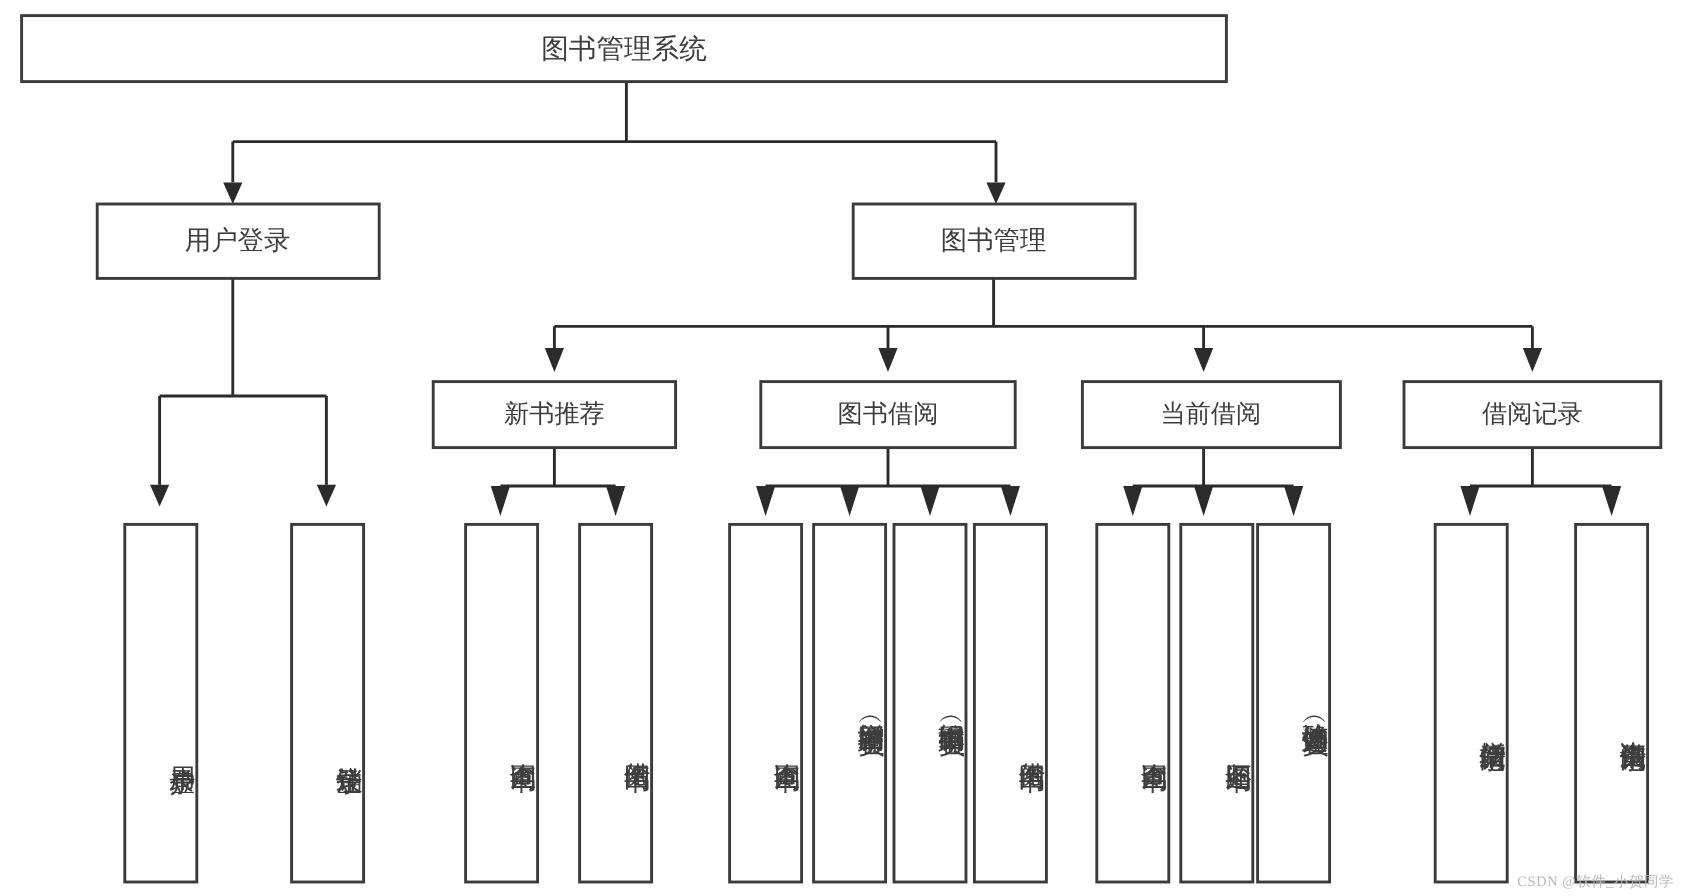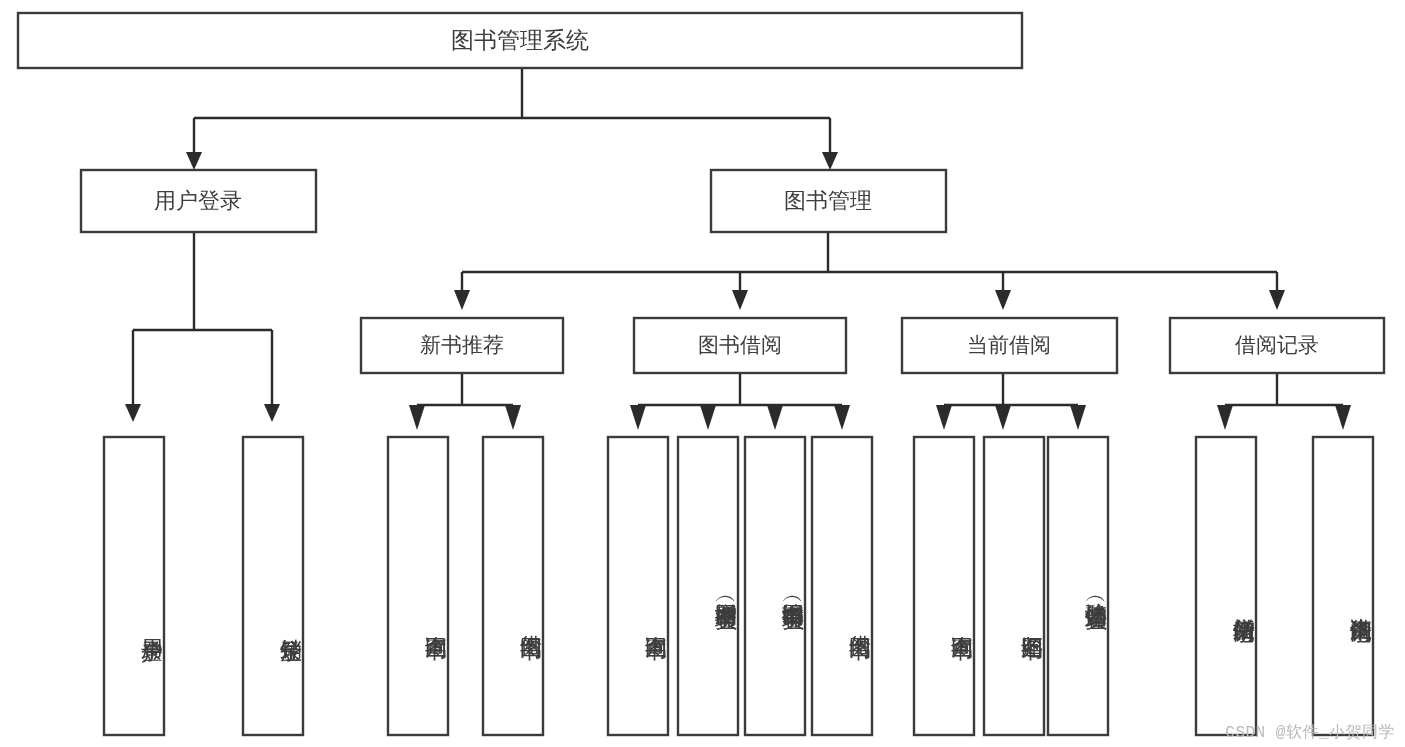--- a/index.html
+++ b/index.html
@@ -33,23 +33,23 @@
     font-size:22px;
     line-height:1.12;
     color:#3d3d3d;
     letter-spacing:1px;
     white-space:nowrap;
     pointer-events:none;
   }
   .watermark{
     position:absolute;
     right:10px;bottom:4px;
-    font-size:16px;
+    font-size:12px;
     color:#b9b9b9;
-    font-family:Liberation Mono, monospace;
+    font-family:Liberation Serif, serif;
     white-space:nowrap;
     letter-spacing:0.5px;
   }
 </style>
 </head>
 <body>
 
 <div id="diagram-root">
 
   <svg id="tree-svg" viewBox="0 0 1405 747">

